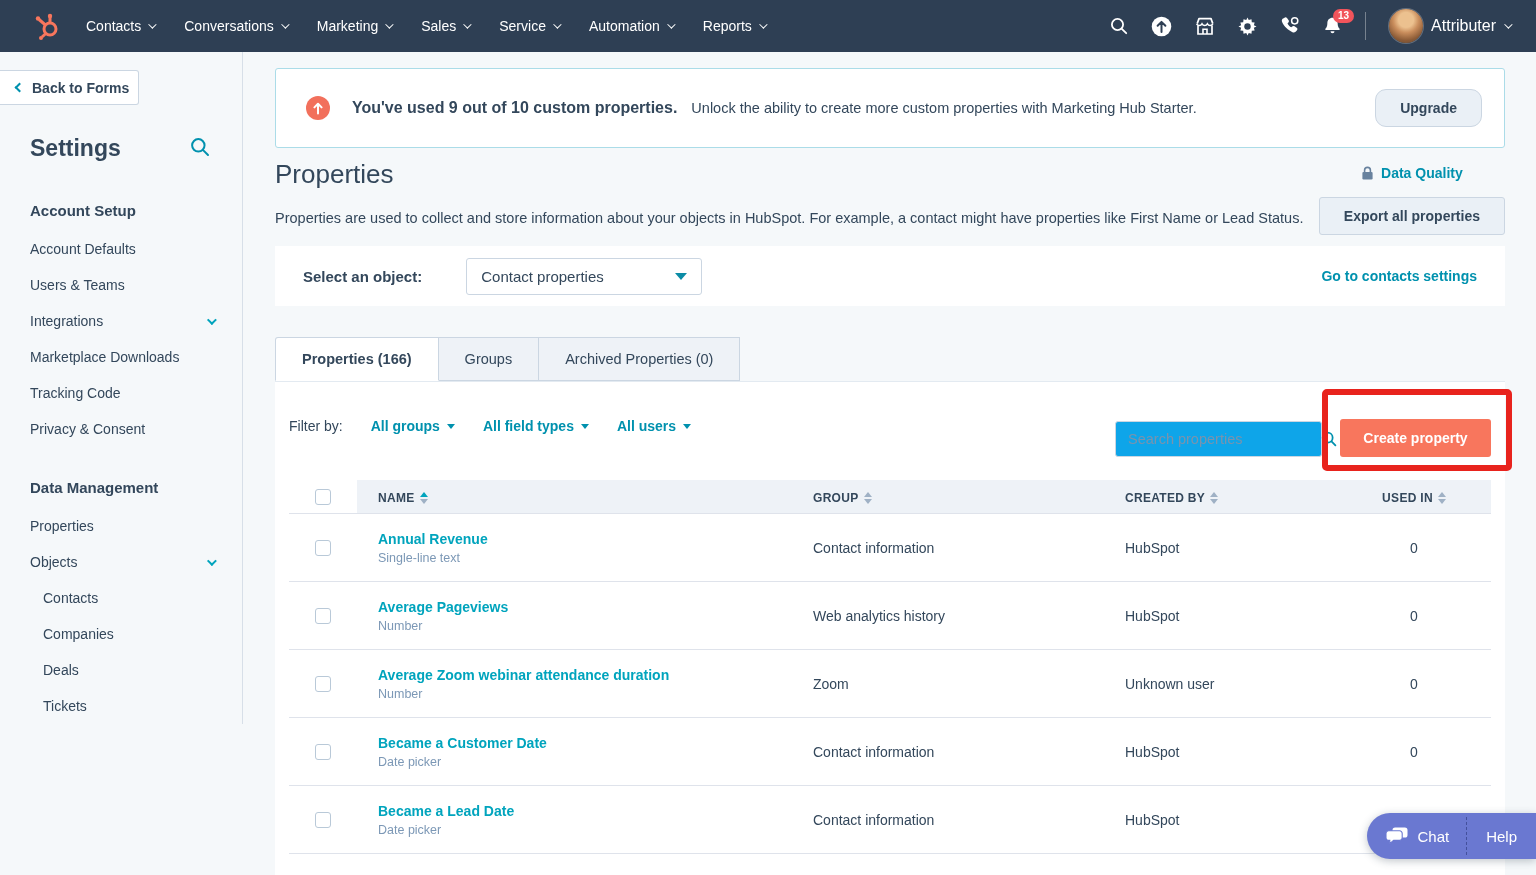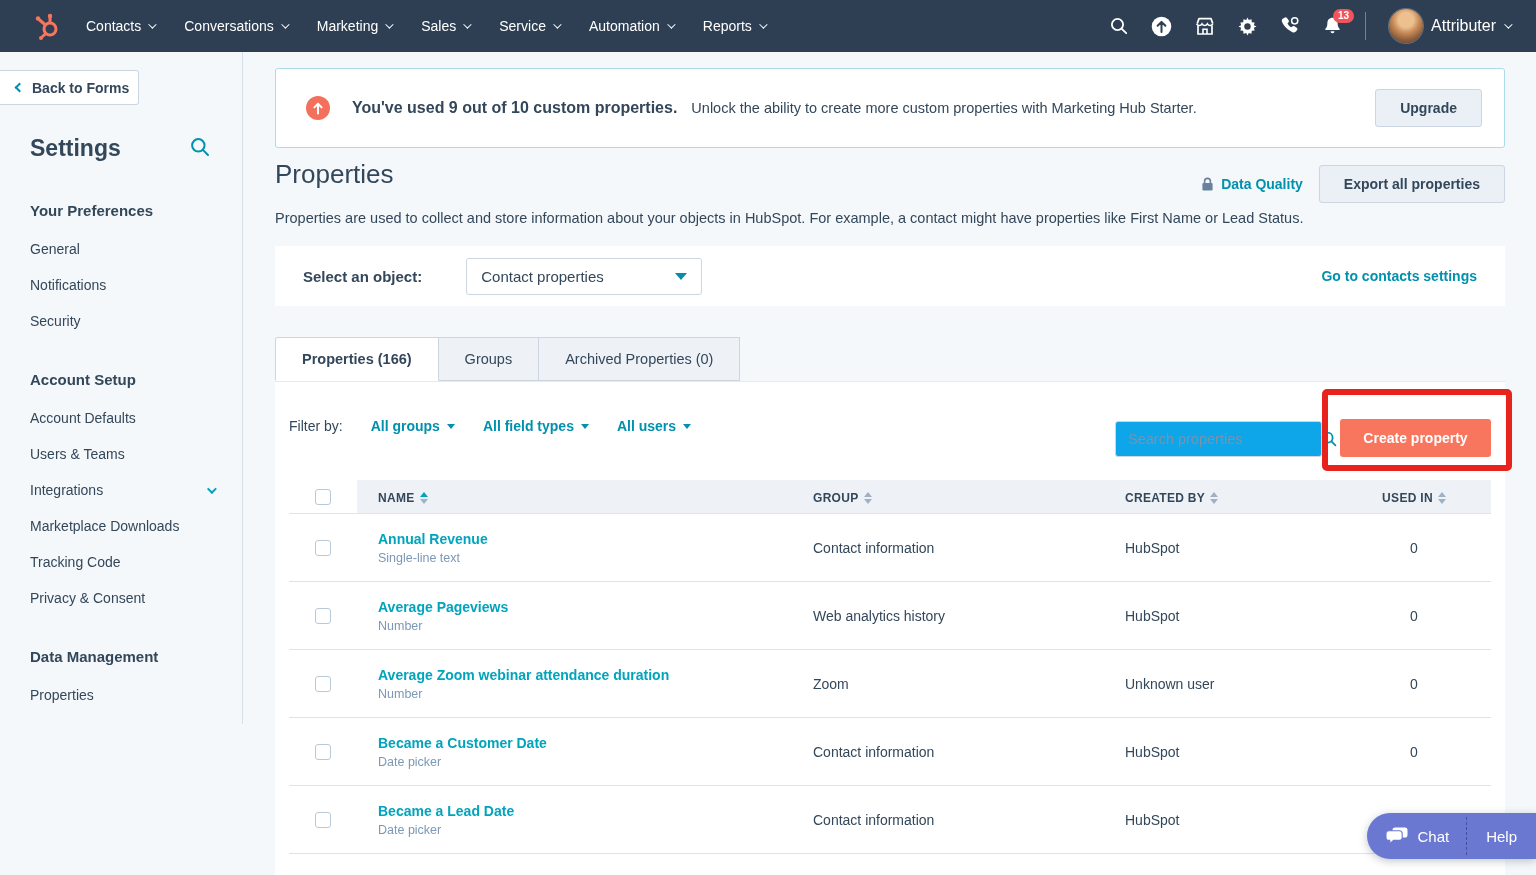--- a/index.html
+++ b/index.html
@@ -47,25 +47,25 @@
   .content-col { position:absolute; left:32px; width:1230px; }
 
   .banner { top:16px; height:80px; background:#fff; border:1px solid #abdce8; border-radius:3px;
             display:flex; align-items:center; padding:0 22px 0 30px; }
   .banner-icon { width:24px; height:24px; border-radius:50%; background:#f2705c; display:flex;
                  align-items:center; justify-content:center; flex:0 0 auto; }
   .banner-bold { font-size:16px; font-weight:bold; margin-left:22px; }
   .banner-text { font-size:14.5px; margin-left:14px; color:#33475b; }
   .btn-secondary { background:#eaf0f6; border:1px solid #cbd6e2; border-radius:3px; color:#33475b;
                    font-size:14px; font-weight:bold; padding:10px 24px; cursor:pointer; font-family:inherit; }
-  .banner .btn-secondary { margin-left:auto; }
+  .banner .btn-secondary { margin-left:auto;border-radius:11px; }
 
   .title-row { top:107px; display:flex; align-items:flex-start; }
   .page-title { font-size:26px; font-weight:500; color:#33475b; }
-  .title-actions { margin-left:auto; display:flex; align-items:center; gap:16px; margin-top:6px; }
+  .title-actions { margin-left:auto; display:flex; align-items:center; gap:16px; margin-top:6px;flex-direction:column; }
   .dq-link { display:flex; align-items:center; gap:7px; color:#0091ae; font-size:14px; font-weight:bold; cursor:pointer; }
   .page-desc { top:158px; font-size:14.5px; color:#33475b; }
 
   .select-card { top:194px; height:60px; background:#fff; display:flex; align-items:center; padding:0 28px; }
   .select-label { font-size:15px; font-weight:bold; }
   .select-box { margin-left:44px; width:236px; height:37px; border:1px solid #cbd6e2; border-radius:3px; background:#fff;
                 display:flex; align-items:center; padding:0 14px; font-size:15px; color:#33475b; cursor:pointer; }
   .caret-down { width:0; height:0; border-left:6px solid transparent; border-right:6px solid transparent;
                 border-top:7px solid #0b8ca6; margin-left:auto; }
   .teal-link { color:#0091ae; font-size:14px; font-weight:bold; cursor:pointer; }
@@ -226,32 +226,20 @@
   <div class="settings-row">
     <span class="settings-title">Settings</span>
     <span>
       <svg width="20" height="20" viewBox="0 0 18 18">
           <circle cx="7.5" cy="7.5" r="5.6" fill="none" stroke="#0091ae" stroke-width="1.8"></circle>
           <line x1="11.8" y1="11.8" x2="16.2" y2="16.2" stroke="#0091ae" stroke-width="1.8" stroke-linecap="round"></line>
         </svg>
     </span>
   </div>
 
-  <div class="side-section">
-    <div class="side-section-title">Your Preferences</div>
-    <div class="side-item">
-        <span>General</span>
-      </div>
-    <div class="side-item">
-        <span>Notifications</span>
-      </div>
-    <div class="side-item">
-        <span>Security</span>
-      </div>
-  </div>
 
   <div class="side-section">
     <div class="side-section-title">Account Setup</div>
     <div class="side-item">
         <span>Account Defaults</span>
       </div>
     <div class="side-item">
         <span>Users &amp; Teams</span>
       </div>
     <div class="side-item">

